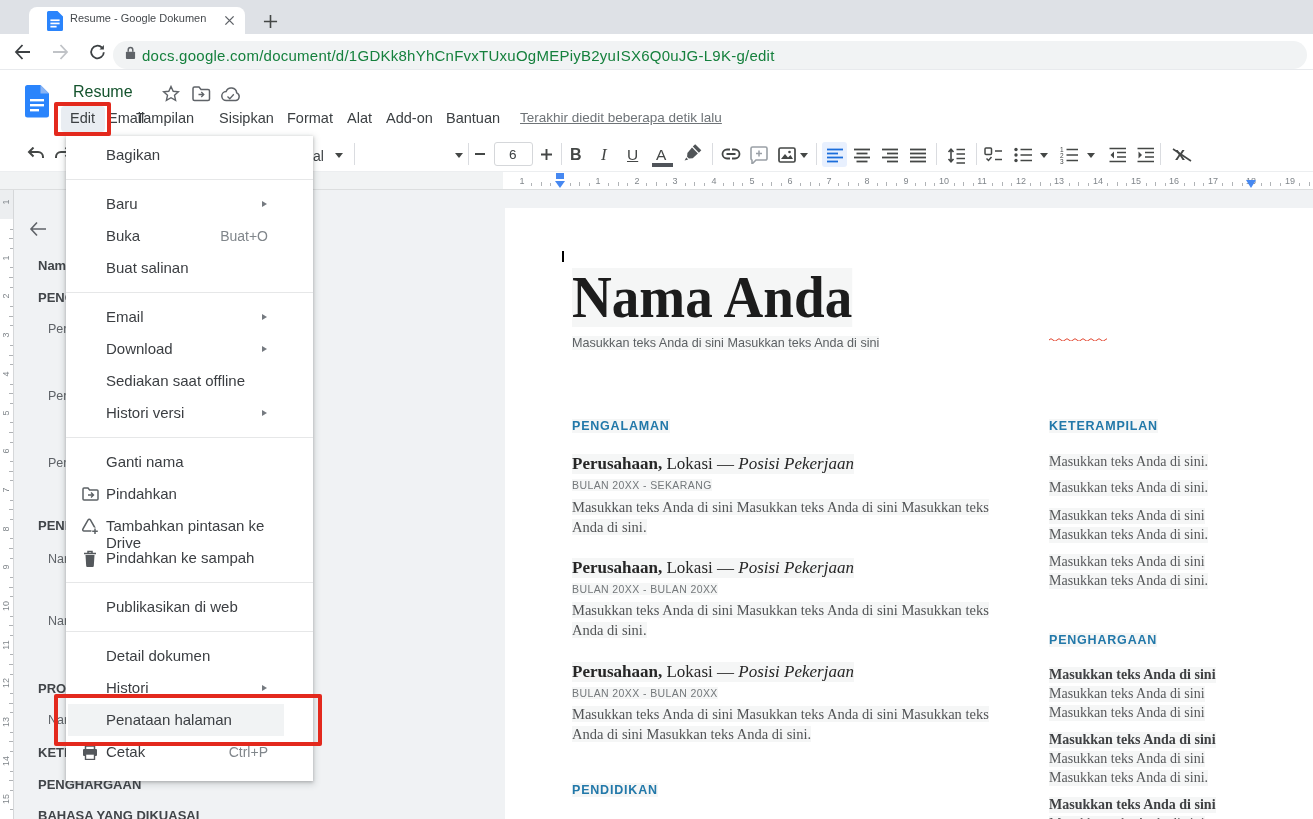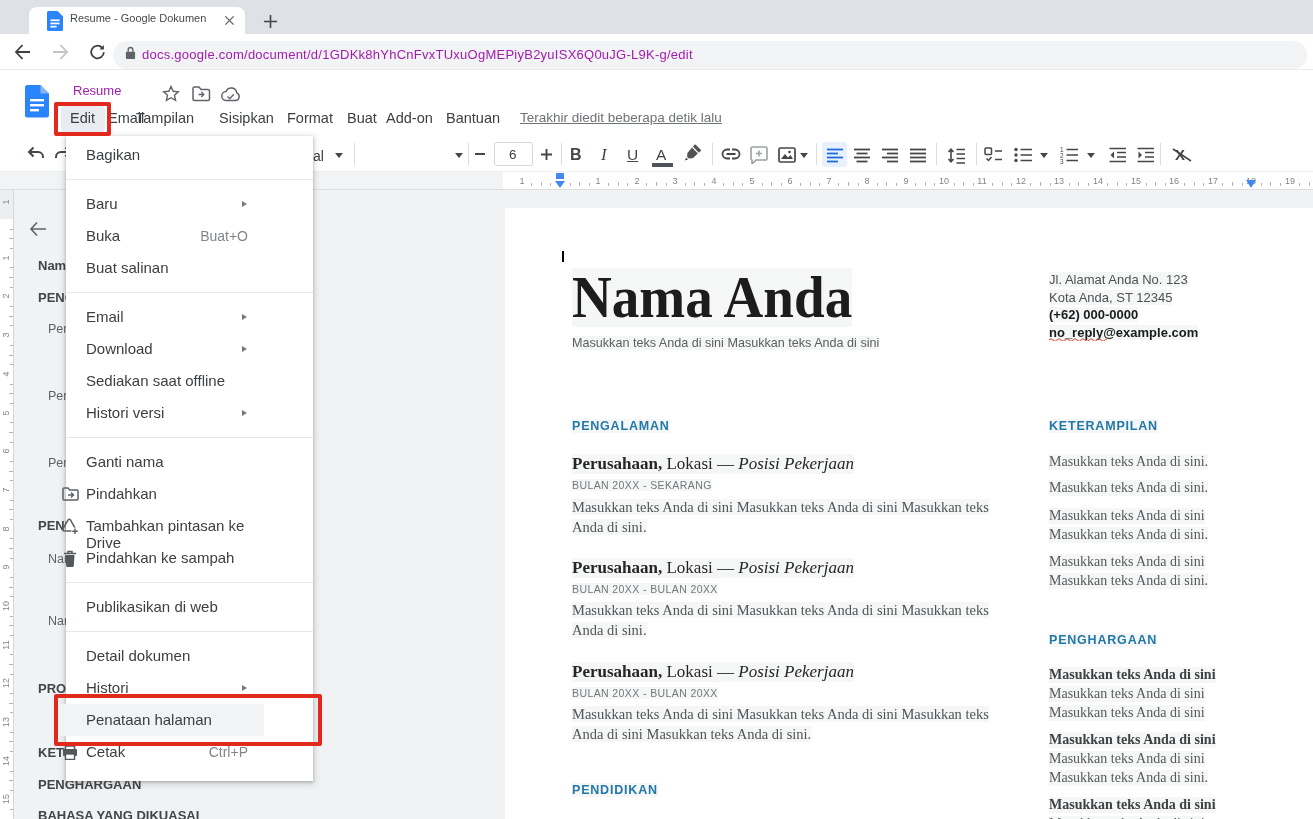--- a/index.html
+++ b/index.html
@@ -4,23 +4,23 @@
 <style>
   * { margin:0; padding:0; box-sizing:border-box; }
   html,body { width:1313px; height:819px; overflow:hidden; }
   body { font-family:"Liberation Sans", sans-serif; position:relative; background:#fff; }
   .abs { position:absolute; }
   #tabbar { left:0; top:0; width:1313px; height:34px; background:#dee1e6; }
   #tab { left:29px; top:7px; width:216px; height:27px; background:#fff; border-radius:8px 8px 0 0; }
   #tabtitle { left:70px; top:12px; font-size:11px; color:#45494d; }
   #navbar { left:0; top:34px; width:1313px; height:36px; background:#fff; border-bottom:1px solid #e8eaed; }
   #urlpill { left:113px; top:41px; width:1194px; height:28px; border-radius:14px; background:#f1f3f4; }
-  #urltext { left:142px; top:47px; font-size:13px; color:#a21caf; letter-spacing:0.25px; }
+  #urltext { left:142px; top:47px; font-size:15px; color:#15803d; letter-spacing:0.25px; }
   #dochead { left:0; top:70px; width:1313px; height:64px; background:#fff; }
-  #doctitle { left:73px; top:83px; font-size:13px; color:#a21caf; }
+  #doctitle { left:73px; top:83px; font-size:16px; color:#14532d; }
   .menuitem { top:110px; font-size:14.5px; color:#3c4043; }
   #filebg { left:61px; top:106px; width:44px; height:26px; background:#e9edf2; border-radius:4px; }
   #lastedit { left:520px; top:110px; font-size:13.5px; color:#6e7377; text-decoration:underline; }
   #toolbar { left:0; top:134px; width:1313px; height:38px; background:#fff; border-bottom:1px solid #eceef0; }
   .tdiv { position:absolute; top:143px; width:1px; height:22px; background:#dadce0; }
   #hruler { left:0; top:172px; width:1313px; height:18px; background:#f1f3f4; border-bottom:1px solid #dcdedf; }
   #hrulerwhite { left:503px; top:0px; width:810px; height:17px; background:#fff; }
   .rnum { position:absolute; top:4px; font-size:9px; color:#80868b; }
   .rtick { position:absolute; top:11px; width:1px; height:3px; background:#b0b3b6; }
   #workspace { left:0; top:190px; width:1313px; height:629px; background:#f0f2f4; }
@@ -34,21 +34,21 @@
   #bigname { background:#f5f6f6; font-size:59px; font-weight:bold; color:#1c1c1c; font-family:"Liberation Serif", serif; line-height:59px; transform:scaleX(0.934); transform-origin:0 0; white-space:nowrap; }
   .sechead { position:absolute; font-size:12.5px; font-weight:bold; color:#2278a9; letter-spacing:0.8px; background:#f5f6f6; }
   .jobhead { position:absolute; font-family:"Liberation Serif", serif; font-size:17px; color:#262626; white-space:nowrap; background:#f5f6f6; }
   .jobmeta { position:absolute; font-size:10.5px; color:#74787b; letter-spacing:0.4px; white-space:nowrap; background:#f5f6f6; }
   .jobbody { position:absolute; font-family:"Liberation Serif", serif; font-size:14.5px; color:#525456; line-height:20px; width:424px; }
   .jobbody span { background:#f5f6f6; }
   .rline { position:absolute; font-family:"Liberation Serif", serif; font-size:14px; color:#57595b; white-space:nowrap; background:#f5f6f6; }
   .rlineb { position:absolute; font-family:"Liberation Serif", serif; font-size:14px; font-weight:bold; color:#3f4143; white-space:nowrap; background:#f5f6f6; }
   #fmenu { left:66px; top:136px; width:247px; height:645px; background:#fff;
            box-shadow:0 2px 6px 2px rgba(60,64,67,.15), 0 1px 3px rgba(60,64,67,.3); }
-  .mi { position:absolute; left:48px; width:216px; height:32px; }
+  .mi { position:absolute; left:68px; width:216px; height:32px; }
   .milab { position:absolute; left:38px; top:7px; font-size:15px; color:#3b3e42; }
   .misc { position:absolute; right:16px; top:8px; font-size:14px; color:#80868b; }
   .miarr { position:absolute; right:17px; top:12.5px; width:0; height:0; border-left:5.5px solid #757a80; border-top:3.8px solid transparent; border-bottom:3.8px solid transparent; }
   .mdiv { position:absolute; left:66px; width:247px; height:1px; background:#e6e7e8; }
   .redbox { border:4px solid #e3291d; border-radius:2px; }
 </style>
 </head>
 <body>
 <div class="abs" id="tabbar"></div>
 <div class="abs" id="tab"></div>
@@ -101,21 +101,21 @@
 <svg class="abs" style="left:221px; top:87px;" width="20" height="15" viewBox="0 0 20 15">
     <path d="M5.5 13.5 a4.5 4.5 0 0 1 -.4 -9 a5.5 5.5 0 0 1 10.6 1.4 a4 4 0 0 1 -.7 7.6 Z" fill="none" stroke="#5f6368" stroke-width="1.5"></path>
     <path d="M6.5 9.5 l2.3 2.3 4-4.5" stroke="#5f6368" stroke-width="1.3" fill="none"></path>
   </svg>
 <div class="abs" id="filebg"></div>
 <div class="abs menuitem" style="left:70px;">Edit</div>
 <div class="abs menuitem" style="left:108px;">Email</div>
 <div class="abs menuitem" style="left:136px;">Tampilan</div>
 <div class="abs menuitem" style="left:219px;">Sisipkan</div>
 <div class="abs menuitem" style="left:287px;">Format</div>
-<div class="abs menuitem" style="left:347px;">Buat</div>
+<div class="abs menuitem" style="left:347px;">Alat</div>
 <div class="abs menuitem" style="left:386px;">Add-on</div>
 <div class="abs menuitem" style="left:446px;">Bantuan</div>
 <div class="abs" id="lastedit">Terakhir diedit beberapa detik lalu</div>
 <div class="abs" id="toolbar"></div>
 <svg class="abs" style="left:27px; top:147px;" width="18" height="16" viewBox="0 0 18 16">
     <path d="M2 5 h9 a5 5 0 0 1 5 5 v1" stroke="#444746" stroke-width="2" fill="none"></path>
     <path d="M6.5 0.5 L2 5 l4.5 4.5" stroke="#444746" stroke-width="2" fill="none"></path>
   </svg>
 <svg class="abs" style="left:54px; top:147px;" width="18" height="16" viewBox="0 0 18 16">
     <path d="M16 5 h-9 a5 5 0 0 0 -5 5 v1" stroke="#444746" stroke-width="2" fill="none"></path>
@@ -393,21 +393,20 @@
 <div class="outg" style="top:362px;">Nama Sekolah Anda, Lokasi</div>
 <div class="outg" style="top:424px;">Nama Sekolah Anda, Lokasi</div>
 <div class="outb" style="top:491px;">PROYEK</div>
 <div class="outg" style="top:523px;">Nama Proyek, Lokasi</div>
 <div class="outb" style="top:555px;">KETERAMPILAN</div>
 <div class="outb" style="top:587px;">PENGHARGAAN</div>
 <div class="outb" style="top:618px;">BAHASA YANG DIKUASAI</div>
 <div class="abs" id="page"></div>
 <div class="abs" style="left:562px; top:61px; width:2px; height:11px; background:#000;"></div>
 <div class="abs" id="bigname" style="left:572px; top:78px;">Nama Anda</div>
-<div class="abs" style="left:1049px; top:81px; font-size:13px; line-height:17.5px; color:#4e5256;"><span style="background:#f5f6f6;">Jl. Alamat Anda No. 123</span><br><span style="background:#f5f6f6;">Kota Anda, ST 12345</span><br><b style="color:#191b1d; background:#f5f6f6;">(+62) 000-0000</b><br><b style="color:#191b1d; background:#f5f6f6;">no_reply@example.com</b></div>
 <svg class="abs" style="left:1049px; top:147px;" width="58" height="4" viewBox="0 0 58 4">
       <path d="M0 3 q2 -2.6 4 0 t4 0 t4 0 t4 0 t4 0 t4 0 t4 0 t4 0 t4 0 t4 0 t4 0 t4 0 t4 0 t4 0 t4 0 t4 0 t4 0 t4 0" stroke="#e2442e" stroke-width="1" fill="none"></path>
     </svg>
 <div class="abs" style="left:572px; top:146px; font-size:12.6px; color:#5c6063; background:#f5f6f6;">Masukkan teks Anda di sini Masukkan teks Anda di sini</div>
 <div class="sechead" style="left:572px; top:229px;">PENGALAMAN</div>
 <div class="jobhead" style="left:572px; top:264px;"><b>Perusahaan,</b> Lokasi — <i>Posisi Pekerjaan</i></div>
 <div class="jobmeta" style="left:572px; top:289px;">BULAN 20XX - SEKARANG</div>
 <div class="jobbody" style="left:572px; top:307px;"><span>Masukkan teks Anda di sini Masukkan teks Anda di sini Masukkan teks Anda di sini.</span></div>
 <div class="jobhead" style="left:572px; top:368px;"><b>Perusahaan,</b> Lokasi — <i>Posisi Pekerjaan</i></div>
 <div class="jobmeta" style="left:572px; top:393px;">BULAN 20XX - BULAN 20XX</div>

